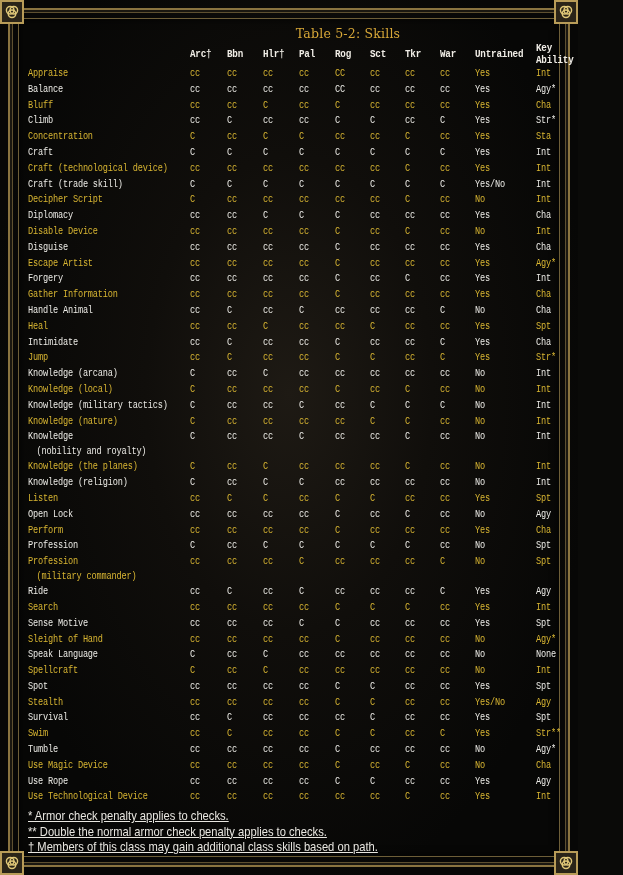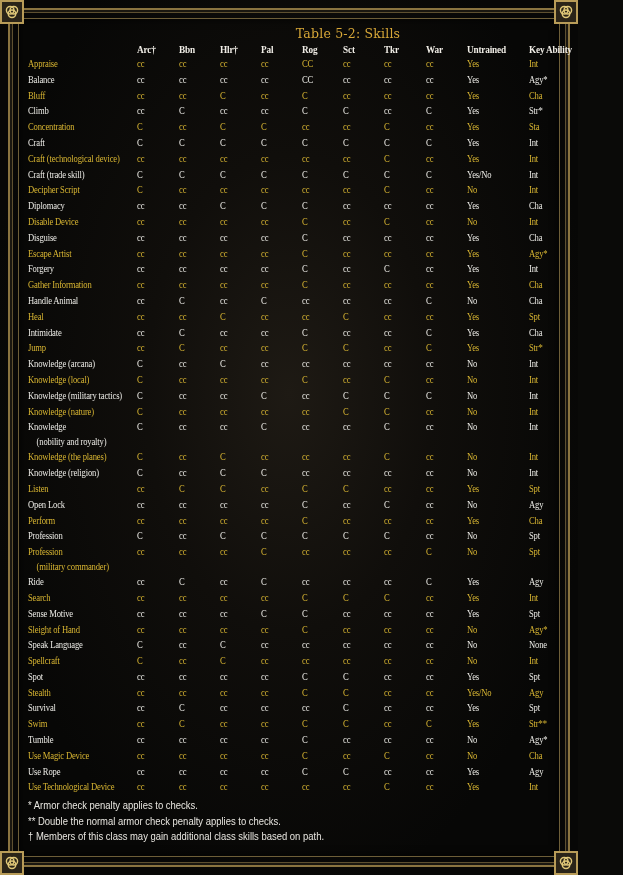--- a/index.html
+++ b/index.html
@@ -44,21 +44,21 @@
       text-align: center;
       font-family: "DejaVu Serif", serif;
       font-size: 12.5px;
       color: #d8a838;
       height: 16px; line-height: 16px;
       margin-left: 70px;
       letter-spacing: 0.2px;
     }
     table {
       border-collapse: collapse;
-      font-family: Liberation Serif, serif;
+      font-family: Liberation Mono, monospace;
       font-size: 10px;
       letter-spacing: -0.2px;
     }
     th {
       color: #f0ede6; font-weight: bold; text-align: left;
       height: 14px; padding: 0; font-size: 10.5px;
       transform: scaleX(0.88); transform-origin: left center;
     }
     td {
       padding: 0; height: 15.8px; vertical-align: top; line-height: 15px;
@@ -67,21 +67,21 @@
     td span { display: inline-block; transform: scaleX(0.86); transform-origin: left center; }
     tr.gold td { color: #d9b632; }
     tr.white td { color: #ecebe6; }
     td.skill { width: 107px; }
     td.skill .sub { display: block; padding-left: 10px; }
     td.c { width: 42px; }
     td.u { width: 63px; }
     td.k { width: 50px; margin-top: 30px; }
     .foot {
       margin-top: 3px;
-      font-size: 11px; color: #e8e6e0; line-height: 15.5px;
+      font-size: 13px; color: #e8e6e0; line-height: 15.5px; text-decoration: underline;
     }
     .foot div { transform: scaleX(0.86); transform-origin: left center; white-space: nowrap; }
   </style>
 </head>
 <body>
 
 <div class="frame">
   <div class="border-outer"></div>
   <div class="border-inner"></div>
 

